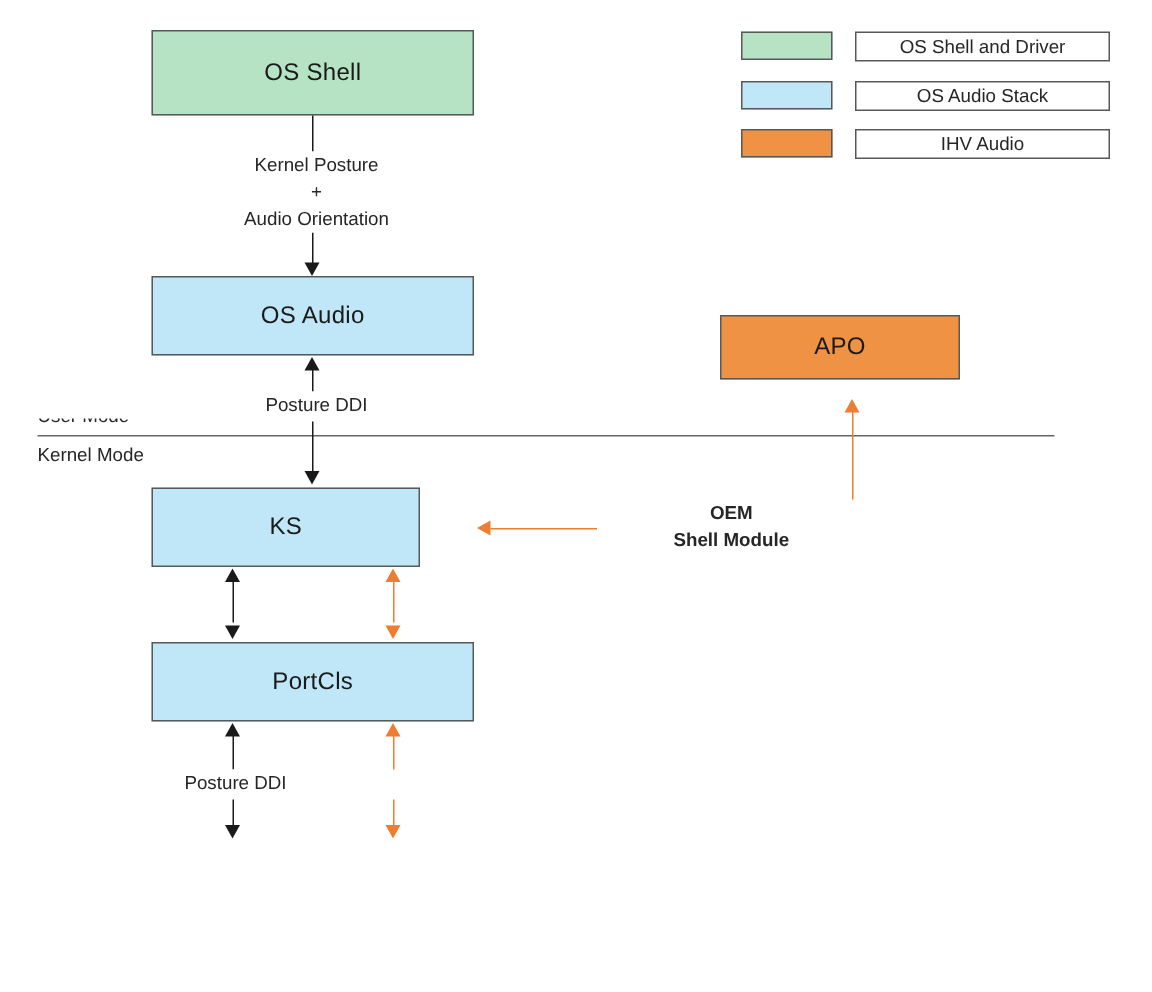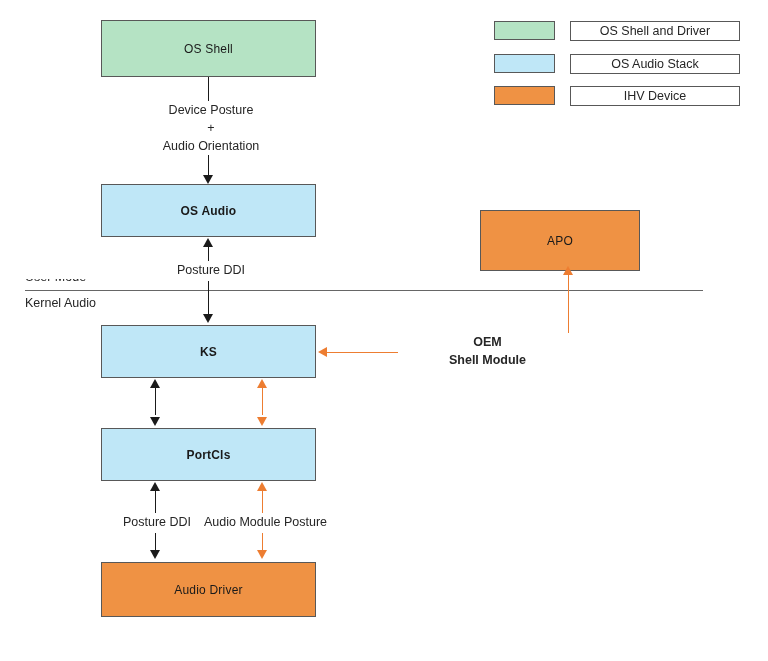--- a/index.html
+++ b/index.html
@@ -21,34 +21,34 @@
 
   
   .box {
     position: absolute;
     box-sizing: border-box;
     border: 1.5px solid #585858;
     display: flex;
     align-items: center;
     justify-content: center;
     color: #1a1a1a;
-    font-size: 12px;
+    font-size: 16px;
     letter-spacing: .2px;
     text-align: center;
   }
   .box.green  { background: #b5e3c4; }
-  .box.blue   { background: #bfe7f7; font-weight: bold; }
+  .box.blue   { background: #bfe7f7; }
   .box.orange { background: #ef9244; }
 
   #box-os-shell     { left:101px; top:20px;  width:215px; height:57px; }
   #box-os-audio     { left:101px; top:184px; width:215px; height:53px; }
-  #box-ks           { left:101px; top:325px; width:215px; height:53px; }
+  #box-ks           { left:101px; top:325px; width:179px; height:53px; }
   #box-portcls      { left:101px; top:428px; width:215px; height:53px; }
   #box-audio-driver { left:101px; top:562px; width:215px; height:55px; }
-  #box-apo          { left:480px; top:210px; width:160px; height:61px; }
+  #box-apo          { left:480px; top:210px; width:160px; height:43px; }
 
   
   #mode-divider {
     position: absolute;
     left: 25px;
     top: 290px;
     width: 678px;
     height: 0;
     border-top: 1.6px solid #666666;
   }
@@ -169,37 +169,34 @@
   </div>
 
   <div class="box blue" id="box-ks">
     <span>KS</span>
   </div>
 
   <div class="box blue" id="box-portcls">
     <span>PortCls</span>
   </div>
 
-  <div class="box orange" id="box-audio-driver">
-    <span>Audio Driver</span>
-  </div>
 
   <div class="box orange" id="box-apo">
     <span>APO</span>
   </div>
 
   <div id="mode-divider"></div>
   <div class="mode-label" id="label-user-mode">User Mode</div>
-  <div class="mode-label" id="label-kernel-mode">Kernel Audio</div>
+  <div class="mode-label" id="label-kernel-mode">Kernel Mode</div>
 
   <div class="vline" style="left:208px; top:77px; height:24px;"></div>
   <div class="vline" style="left:208px; top:155px; height:22px;"></div>
   <div class="arrowhead down" style="left:203px; top:175px;"></div>
   <div class="conn-label" id="label-device-posture">
-    <span>Device Posture</span><br>
+    <span>Kernel Posture</span><br>
     <span>+</span><br>
     <span>Audio Orientation</span>
   </div>
 
   <div class="arrowhead up" style="left:203px; top:238px;"></div>
   <div class="vline" style="left:208px; top:246px; height:15px;"></div>
   <div class="vline" style="left:208px; top:281px; height:35px;"></div>
   <div class="arrowhead down" style="left:203px; top:314px;"></div>
   <div class="conn-label" id="label-posture-ddi-top">Posture DDI</div>
 
@@ -214,21 +211,20 @@
   <div class="arrowhead up" style="left:150px; top:482px;"></div>
   <div class="vline" style="left:155px; top:490px; height:23px;"></div>
   <div class="vline" style="left:155px; top:533px; height:19px;"></div>
   <div class="arrowhead down" style="left:150px; top:550px;"></div>
   <div class="conn-label" id="label-posture-ddi-bottom">Posture DDI</div>
 
   <div class="arrowhead up orange" style="left:257px; top:482px;"></div>
   <div class="vline orange" style="left:262px; top:490px; height:23px;"></div>
   <div class="vline orange" style="left:262px; top:533px; height:19px;"></div>
   <div class="arrowhead down orange" style="left:257px; top:550px;"></div>
-  <div class="conn-label" id="label-audio-module-posture">Audio Module Posture</div>
 
   <div class="vline orange" style="left:568px; top:274px; height:79px;"></div>
   <div class="arrowhead up orange" style="left:563px; top:266px;"></div>
 
   <div class="hline orange" style="left:327px; top:352px; width:242px;"></div>
   <div class="arrowhead left orange" style="left:318px; top:347px;"></div>
   <div class="conn-label" id="label-oem-audio-module">
     <span>OEM</span><br>
     <span>Shell Module</span>
   </div>
@@ -239,17 +235,17 @@
       <span>OS Shell and Driver</span>
     </div>
 
     <div class="legend-swatch blue" style="top:54px;"></div>
     <div class="legend-labelbox" style="top:54px;">
       <span>OS Audio Stack</span>
     </div>
 
     <div class="legend-swatch orange" style="top:86px;"></div>
     <div class="legend-labelbox" style="top:86px;">
-      <span>IHV Device</span>
+      <span>IHV Audio</span>
     </div>
   </div>
 
 </div>
 
 </body></html>

